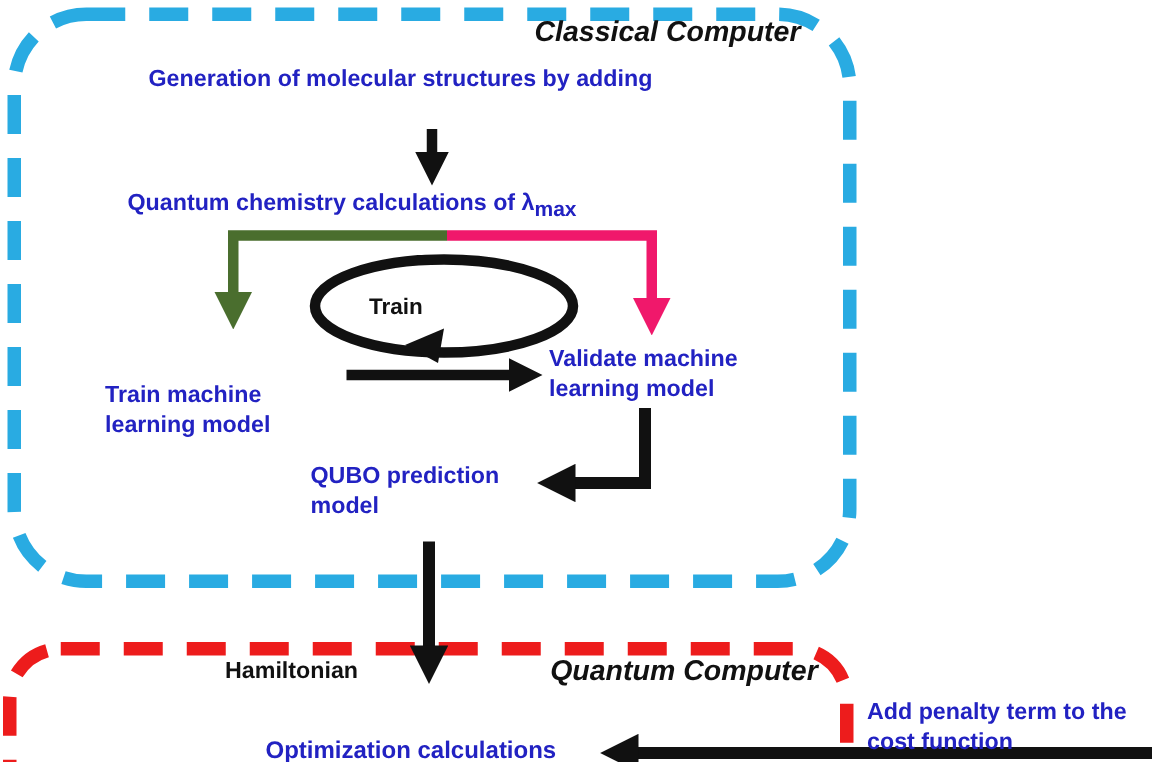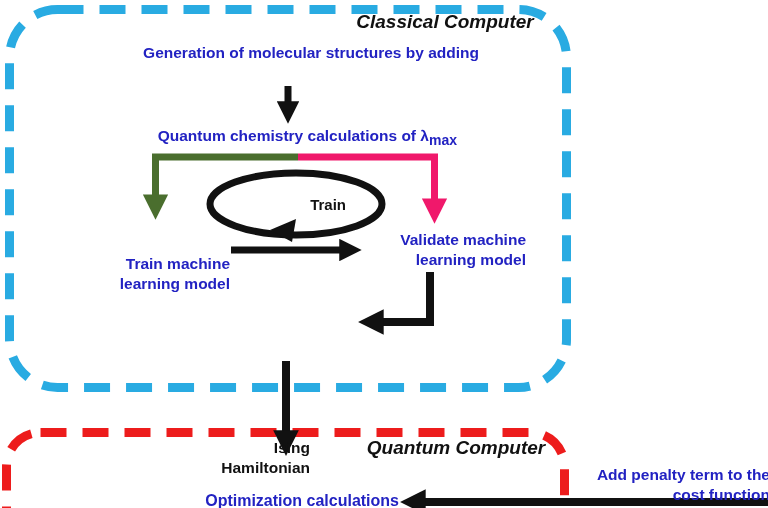--- a/index.html
+++ b/index.html
@@ -1,21 +1,21 @@
 <!DOCTYPE html>
 <html><head>
 <meta charset="utf-8">
 <style>
   html,body{margin:0;padding:0;background:#fff;}
   .canvas{
     position:relative;width:768px;height:508px;background:#ffffff;
     overflow:hidden;font-family:"Liberation Sans",sans-serif;
   }
   .abs{position:absolute;}
-  .label{font-weight:bold;text-align:right;line-height:20px;}
+  .label{font-weight:bold;text-align:left;line-height:20px;}
   .blue{color:#2222c2;}
   .black{color:#111111;}
   .title{font-weight:bold;font-style:italic;font-size:19px;color:#111111;text-align:center;line-height:21px;}
   .t-classical{left:345px;top:11px;width:200px;}
   .t-quantum{left:346px;top:437px;width:220px;}
   .t-generation{left:99px;top:43px;width:380px;font-size:15.5px;}
   .t-qchem{left:85px;top:126px;width:372px;font-size:15.5px;}
   .t-qchem sub{font-size:14px;line-height:0;}
   .t-repeat{left:246px;top:195px;width:100px;font-size:15px;color:#111;}
   .t-train{left:70px;top:230px;width:160px;font-size:15.5px;margin-top:24px;}
@@ -81,25 +81,28 @@
   <div class="abs label blue t-train">
     <div>Train machine</div>
     <div>learning model</div>
   </div>
 
   <div class="abs label blue t-validate">
     <div>Validate machine</div>
     <div>learning model</div>
   </div>
 
+  <div class="abs label blue t-qubo">
+    <div>QUBO prediction</div>
+    <div>model</div>
+  </div>
 
   <div class="abs title t-quantum">Quantum Computer</div>
 
   <div class="abs label black t-ising">
-    <div>Ising</div>
     <div>Hamiltonian</div>
   </div>
 
   <div class="abs label blue t-penalty">
     <div>Add penalty term to the</div>
     <div>cost function</div>
   </div>
 
   <div class="abs label blue t-opt">Optimization calculations</div>
 

